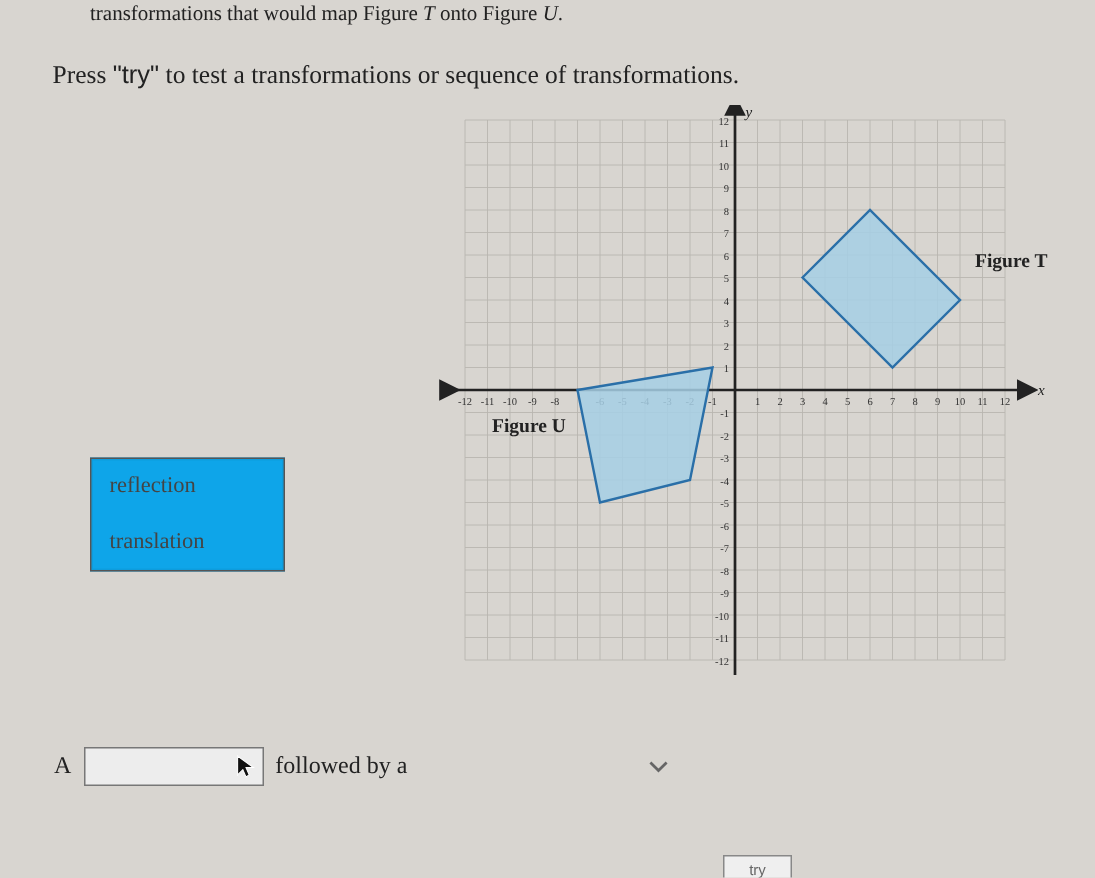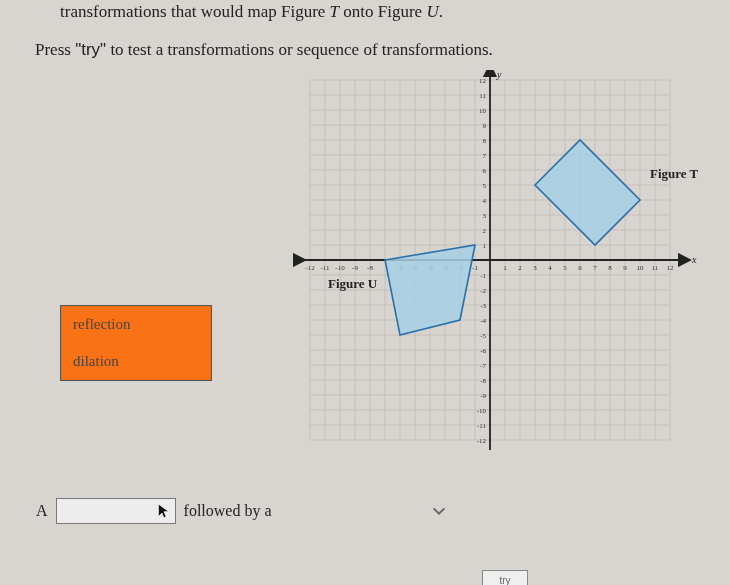--- a/index.html
+++ b/index.html
@@ -10,36 +10,36 @@
     font-family: Georgia, 'Times New Roman', serif;
     color: #222;
     overflow: hidden;
     position: relative;
   }
   .prompt-top {
     position: absolute;
     top: 2px;
     left: 60px;
     right: 10px;
-    font-size: 17px;
+    font-size: 14px;
   }
   .prompt-sub {
     position: absolute;
     top: 40px;
     left: 35px;
     font-size: 17px;
   }
   .italic-var { font-style: italic; font-family: 'Times New Roman', serif; }
   .quote { font-family: Arial, sans-serif; }
   .dropdown-panel {
     position: absolute;
     left: 60px;
     top: 305px;
-    width: 152px;
-    background: #f97316;
+    width: 130px;
+    background: #0ea5e9;
     border: 1px solid #555;
     box-shadow: inset 0 0 0 1px rgba(0,0,0,.05);
   }
   .dropdown-panel .opt {
     padding: 10px 12px;
     font-size: 15px;
     color: #444;
     cursor: pointer;
   }
   .answer-row {
@@ -102,21 +102,21 @@
 <div class="prompt-top">
   <span>transformations that would map Figure </span><span class="italic-var">T</span><span> onto Figure </span><span class="italic-var">U</span><span>.</span>
 </div>
 
 <div class="prompt-sub">
   <span>Press </span><span class="quote">"try"</span><span> to test a transformations or sequence of transformations.</span>
 </div>
 
 <div class="dropdown-panel">
   <div class="opt">reflection</div>
-  <div class="opt">dilation</div>
+  <div class="opt">translation</div>
 </div>
 
 <div class="answer-row">
   <span class="answer-label">A</span>
   <div class="answer-box">
     <svg class="cursor-icon" viewBox="0 0 20 24">
       <path d="M2 2 L2 20 L7 15 L10 22 L13 20 L10 13 L17 13 Z" fill="#111" stroke="#fff" stroke-width="1"></path>
     </svg>
   </div>
   <span class="followed">followed by a</span>

